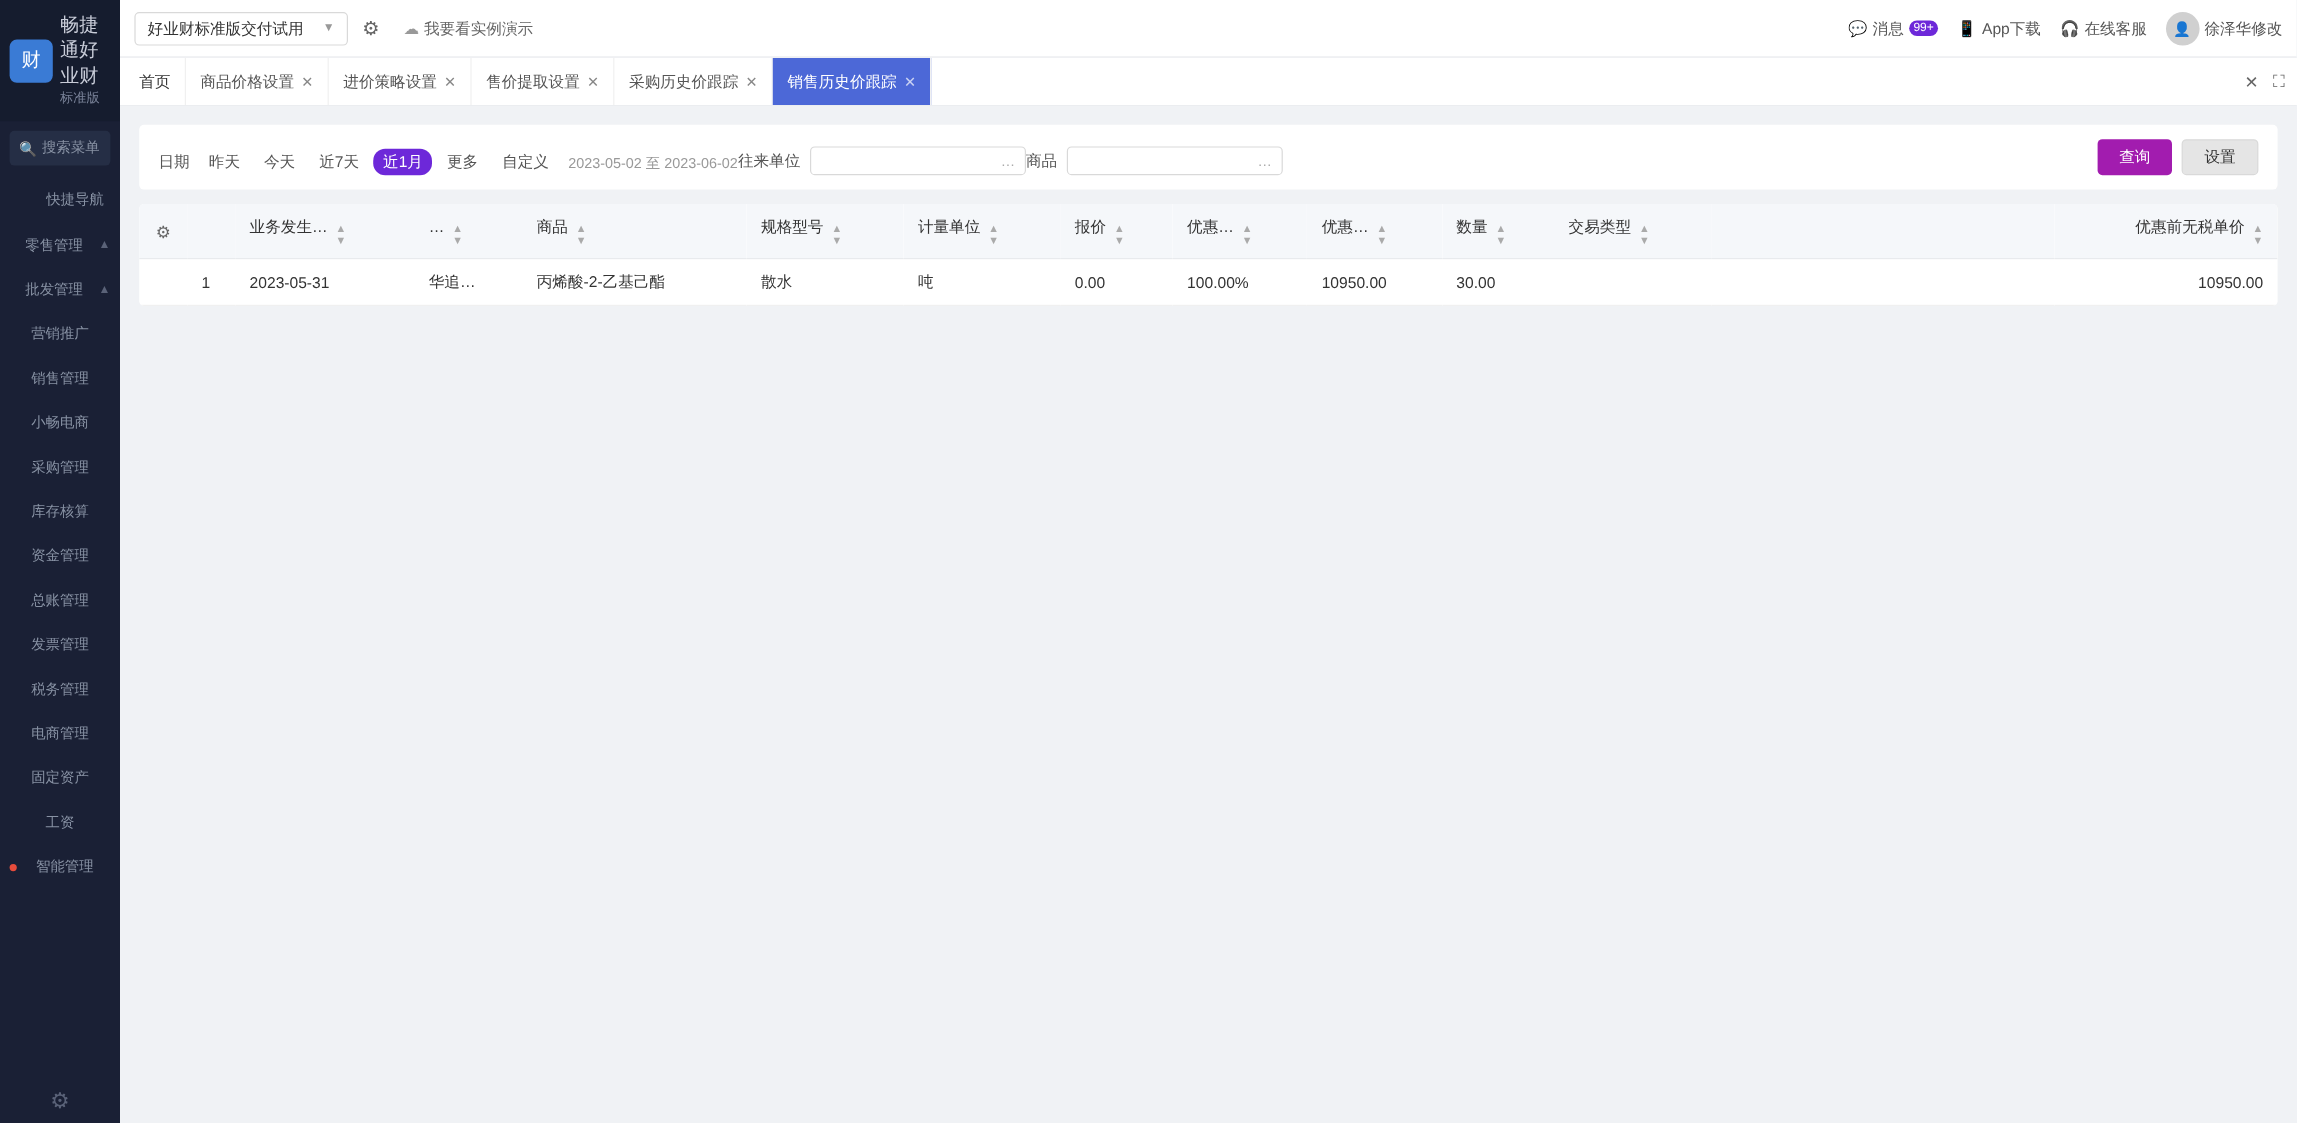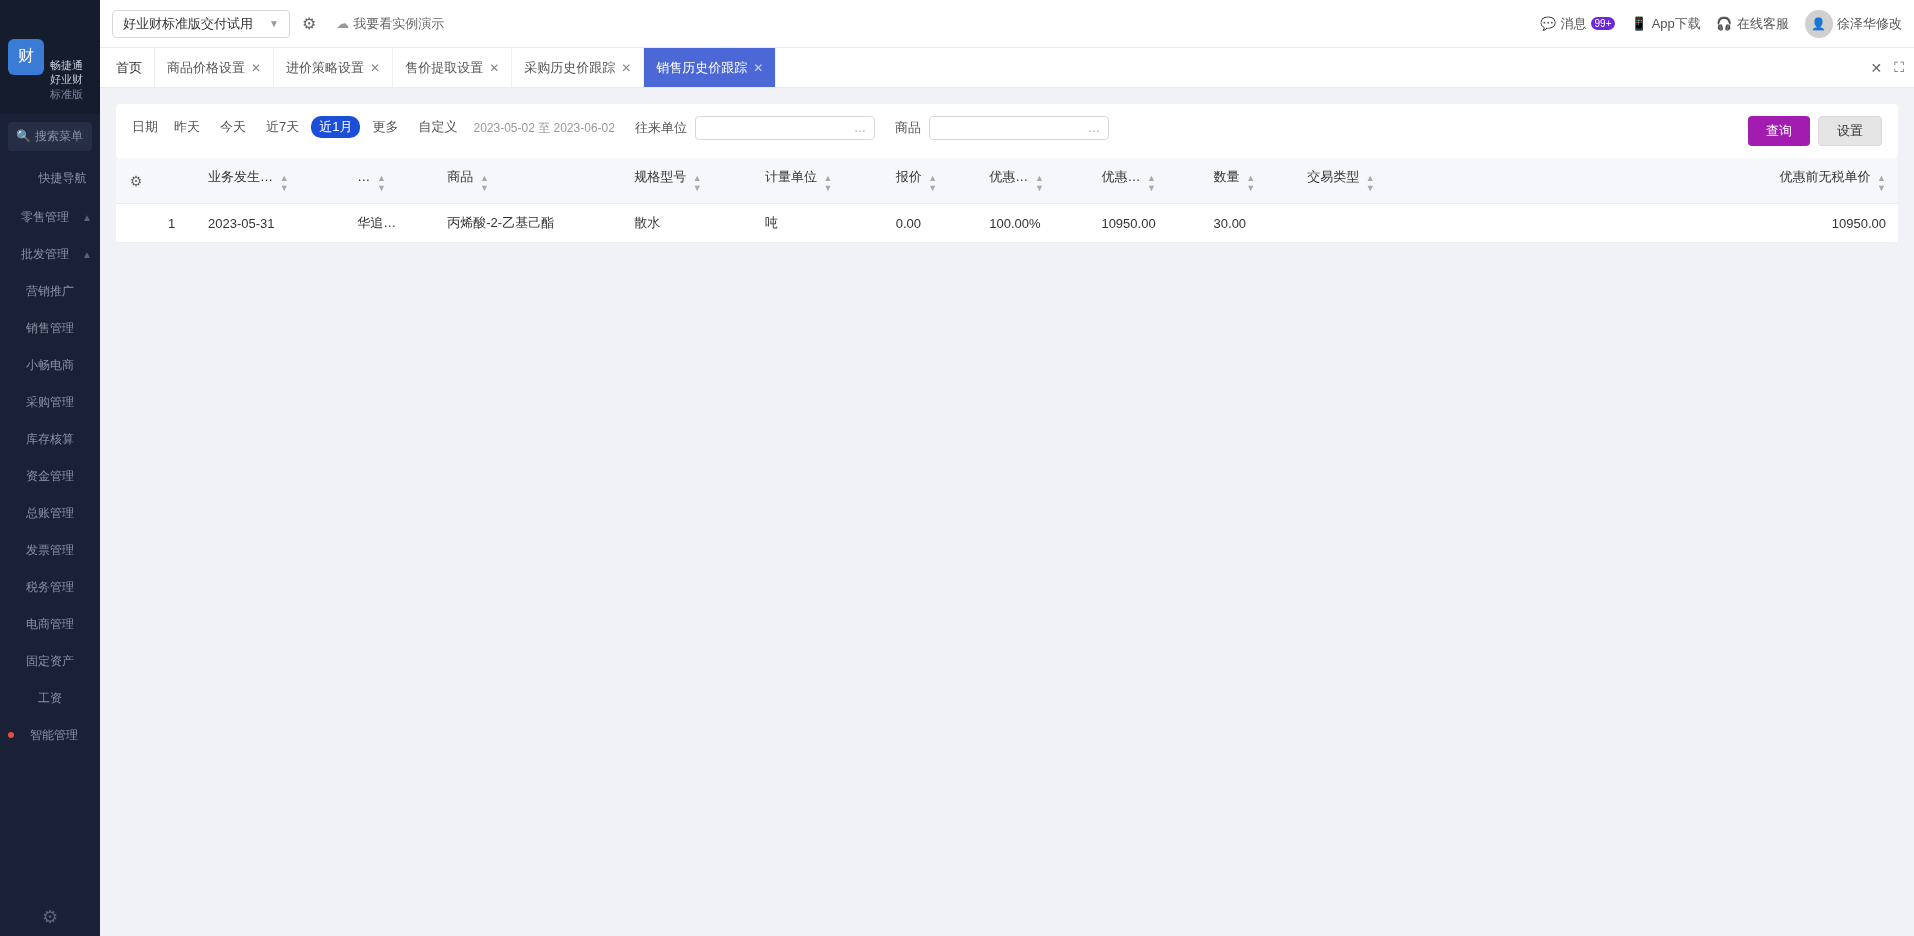--- a/index.html
+++ b/index.html
@@ -2,21 +2,21 @@
 <html><head>
   <meta charset="utf-8">
   <style>
     * { box-sizing: border-box; margin: 0; padding: 0; }
     body { font-family: "Microsoft YaHei", "PingFang SC", sans-serif; font-size: 13px; background: #f0f2f5; display: flex; height: 936px; overflow: hidden; }
 
     
     .sidebar { width: 100px; background: #1a2035; color: #c8ccd8; display: flex; flex-direction: column; height: 100%; flex-shrink: 0; }
     .sidebar-logo { padding: 12px 8px; background: #151c2e; display: flex; align-items: center; gap: 6px; }
     .sidebar-logo-icon { width: 36px; height: 36px; background: #3a7bd5; border-radius: 6px; display: flex; align-items: center; justify-content: center; color: white; font-size: 16px; flex-shrink: 0; }
-    .sidebar-logo-text { font-size: 11px; color: #c8ccd8; line-height: 1.3; margin-top: 46px; }
+    .sidebar-logo-text { font-size: 16px; color: #c8ccd8; line-height: 1.3; }
     .sidebar-logo-sub { font-size: 11px; color: #7a8399; }
     .sidebar-search { padding: 8px; }
     .sidebar-search-btn { width: 100%; background: #252e45; border: none; color: #8892a4; padding: 6px 8px; border-radius: 4px; cursor: pointer; font-size: 12px; text-align: left; display: flex; align-items: center; gap: 4px; }
     .sidebar-nav-item { padding: 10px 8px; text-align: center; cursor: pointer; font-size: 12px; color: #8892a4; transition: background 0.2s; display: flex; align-items: center; justify-content: space-between; }
     .sidebar-nav-item .nav-label { flex: 1; text-align: center; }
     .sidebar-nav-item .nav-arrow { font-size: 10px; color: #5a6278; }
     .sidebar-bottom { margin-top: auto; padding: 8px; display: flex; justify-content: center; }
     .sidebar-bottom-btn { background: none; border: none; color: #5a6278; cursor: pointer; font-size: 18px; }
     .sidebar-dot { width: 6px; height: 6px; background: #e74c3c; border-radius: 50%; display: inline-block; margin-right: 2px; }
 
@@ -47,26 +47,26 @@
     
     .content { flex: 1; padding: 16px; overflow: auto; }
     .page-header { display: flex; align-items: center; justify-content: space-between; margin-bottom: 14px; }
     .page-title { font-size: 16px; font-weight: 600; color: #1a1a1a; }
     .page-actions { display: flex; align-items: center; gap: 12px; }
     .page-action-link { display: flex; align-items: center; gap: 4px; color: #555; font-size: 13px; cursor: pointer; }
     .checkbox-label { display: flex; align-items: center; gap: 4px; color: #333; font-size: 13px; cursor: pointer; }
     .checkbox-blue { accent-color: #4c68d7; }
 
     
-    .filter-area { background: white; border-radius: 4px; padding: 12px 16px; display: flex; align-items: flex-start; gap: 20px; flex-wrap: wrap; }
+    .filter-area { background: white; border-radius: 4px; padding: 12px 16px; margin-bottom: 12px; display: flex; align-items: flex-end; flex-wrap: wrap; }
     .filter-group { display: flex; align-items: center; gap: 8px; }
     .filter-label { color: #555; font-size: 13px; flex-shrink: 0; }
     .date-buttons { display: flex; align-items: center; gap: 4px; }
     .date-btn { padding: 2px 8px; border: none; background: none; cursor: pointer; color: #555; font-size: 13px; border-radius: 3px; }
-    .date-btn.active { background: #1d4ed8; color: white; border-radius: 10px; }
+    .date-btn.active { background: #6d28d9; color: white; border-radius: 10px; }
     .date-range { color: #999; font-size: 12px; margin-top: 2px; }
     .filter-input-wrap { display: flex; align-items: center; border: 1px solid #d9d9d9; border-radius: 4px; padding: 4px 8px; min-width: 180px; cursor: pointer; }
     .filter-input-wrap .more-btn { margin-left: auto; color: #aaa; font-size: 12px; }
     .search-btn { background: #a21caf; color: white; border: none; border-radius: 4px; padding: 5px 18px; font-size: 13px; cursor: pointer; }
     .settings-link-btn { background: #e5e5e5; color: #333; border: 1px solid #d9d9d9; border-radius: 4px; padding: 5px 18px; font-size: 13px; cursor: pointer; }
 
     
     .table-container { background: white; border-radius: 4px; overflow: auto; }
     table { width: 100%; border-collapse: collapse; font-size: 13px; }
     thead tr { background: #f5f7fa; }

